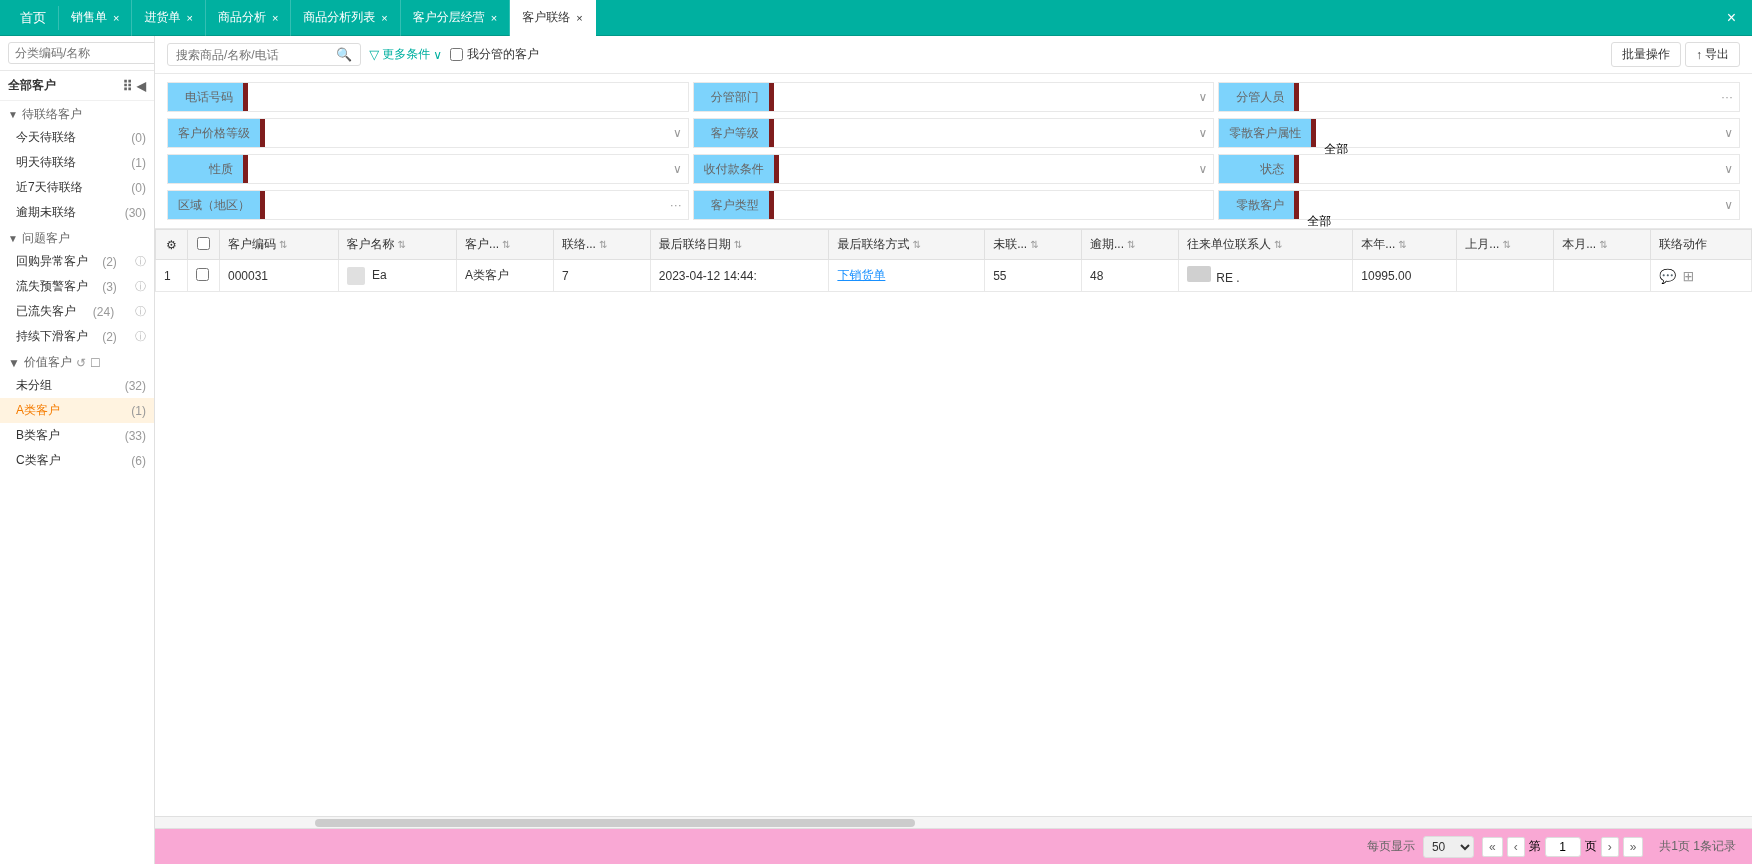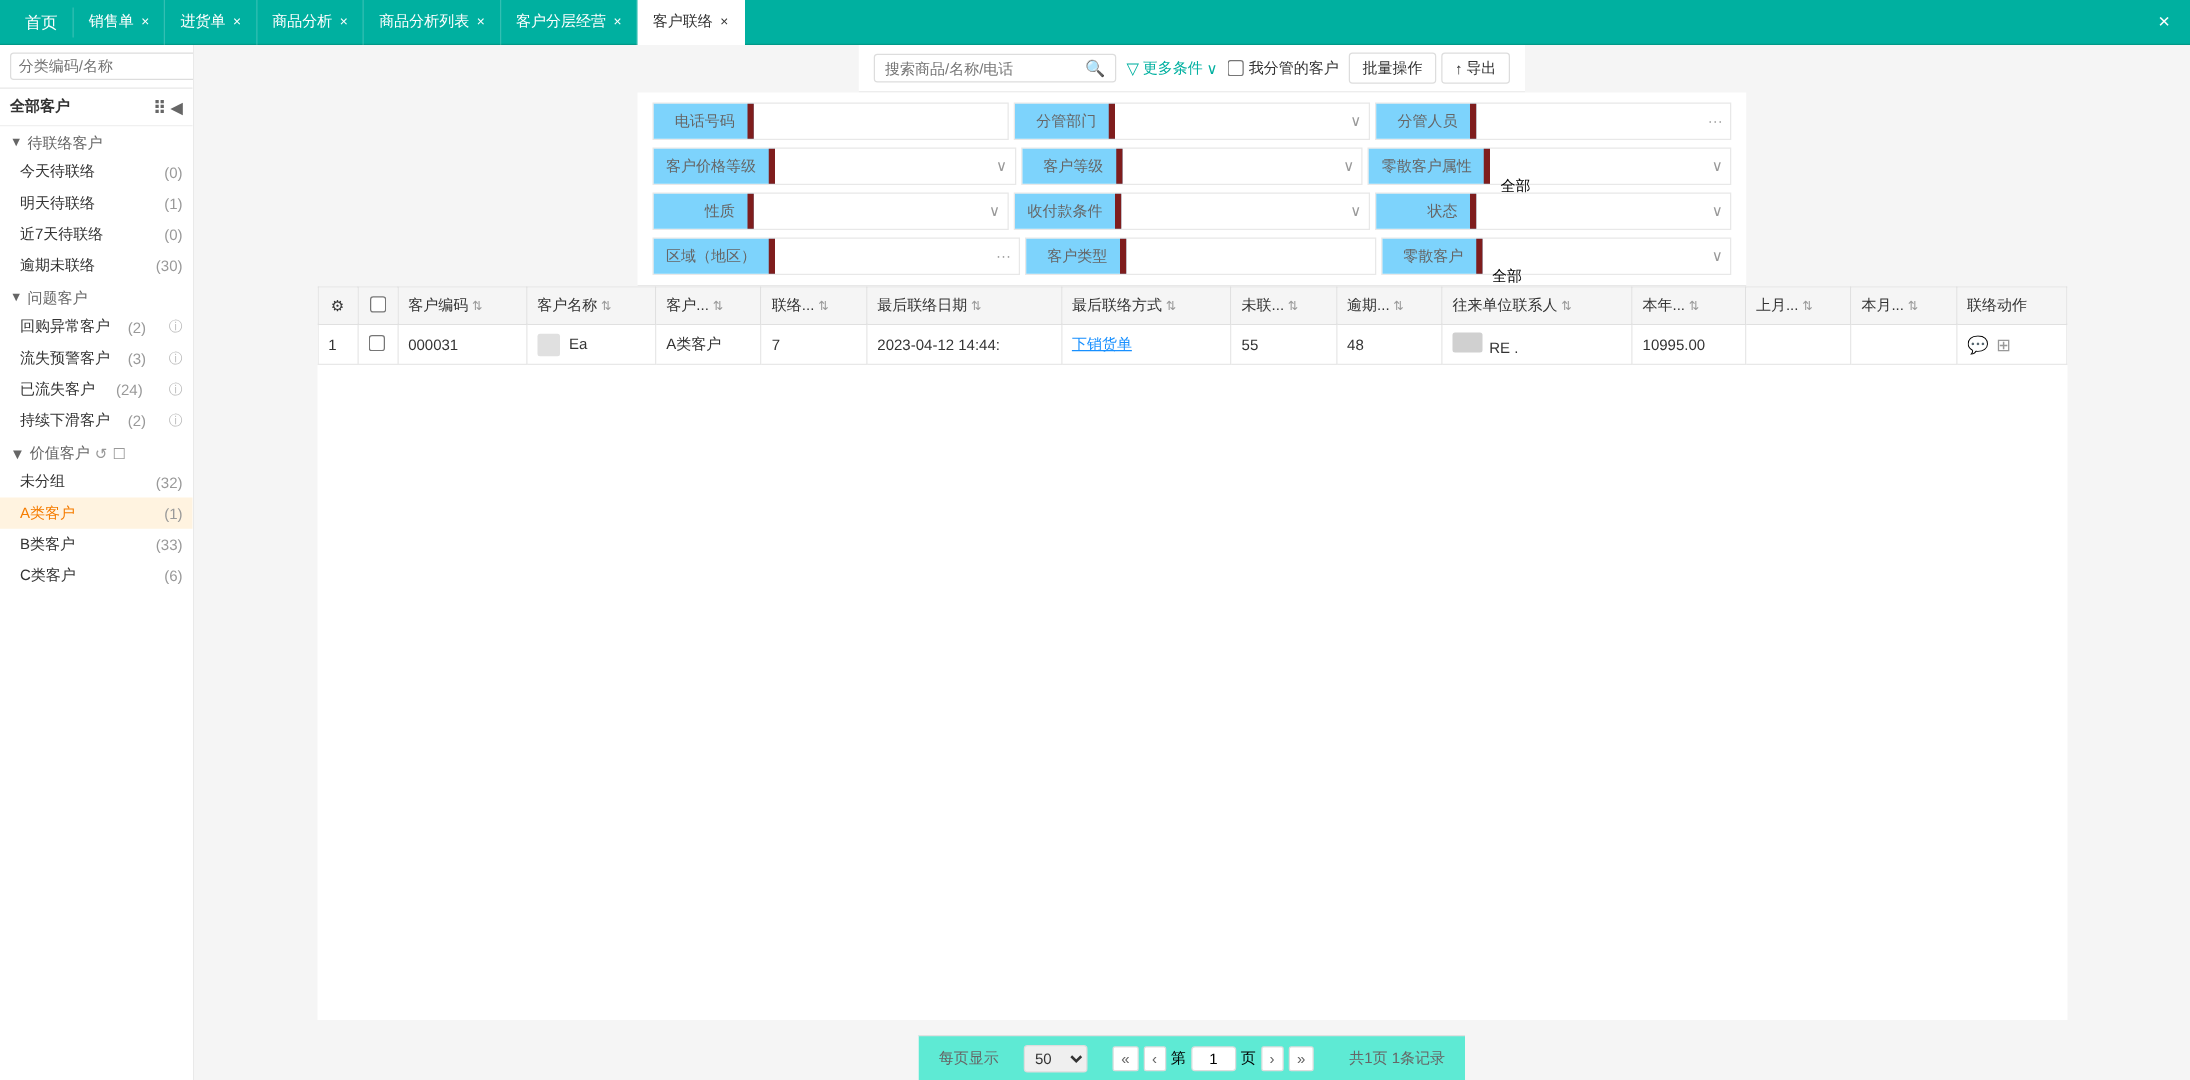--- a/index.html
+++ b/index.html
@@ -54,21 +54,21 @@
     .sidebar-group-label .arrow { margin-right: 4px; font-size: 10px; }
     .sidebar-item {
       padding: 4px 8px 4px 16px; color: #333; cursor: pointer;
       display: flex; align-items: center; justify-content: space-between;
     }
     .sidebar-item.active { background: #fff3e0; color: #f57c00; }
     .sidebar-item .item-count { color: #999; }
     .sidebar-item .info-icon { color: #bbb; font-size: 11px; margin-left: 4px; }
 
     
-    .content-area { flex: 1; display: flex; flex-direction: column; overflow: hidden; background: #f5f5f5; align-items: center; }
+    .content-area { flex: 1; display: flex; flex-direction: column; overflow: hidden; background: #f5f5f5; }
 
     
     .filter-bar {
       background: #fff; padding: 6px 12px;
       border-bottom: 1px solid #e8e8e8;
       display: flex; align-items: center; gap: 8px;
     }
     .filter-search {
       display: flex; align-items: center; border: 1px solid #ddd;
       border-radius: 3px; padding: 3px 8px; min-width: 180px;
@@ -153,23 +153,23 @@
       color: #333; white-space: nowrap;
     }
     .link-cell { color: #1890ff; cursor: pointer; text-decoration: underline; }
     .action-icons { display: flex; gap: 6px; }
     .action-icon { color: #999; cursor: pointer; font-size: 14px; }
     .th-gear { width: 32px; text-align: center; }
     .th-check { width: 32px; text-align: center; }
 
     
     .footer {
-      background: #5eead4; border-top: 1px solid #e0e0e0;
+      background: #f9a8d4; border-top: 1px solid #e0e0e0;
       padding: 6px 16px; display: flex; align-items: center;
-      gap: 20px; justify-content: flex-end; height: 36px;
+      gap: 8px; justify-content: flex-end; height: 36px;
     }
     .footer-label { color: #666; }
     .footer-select {
       border: 1px solid #ddd; padding: 2px 4px; border-radius: 3px;
       font-size: 12px; color: #333;
     }
     .footer-nav { display: flex; align-items: center; gap: 4px; }
     .footer-nav-btn { 
       border: 1px solid #ddd; background: #fff; padding: 2px 6px;
       cursor: pointer; border-radius: 2px; color: #666;

